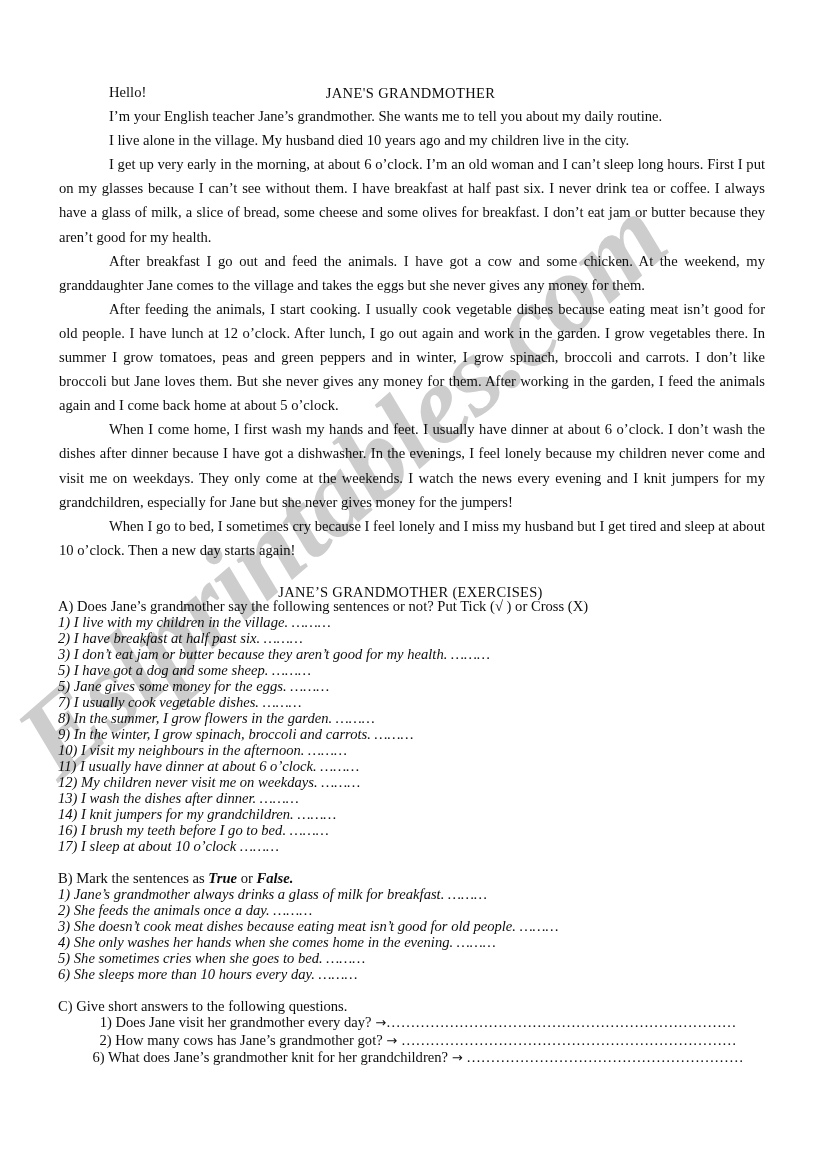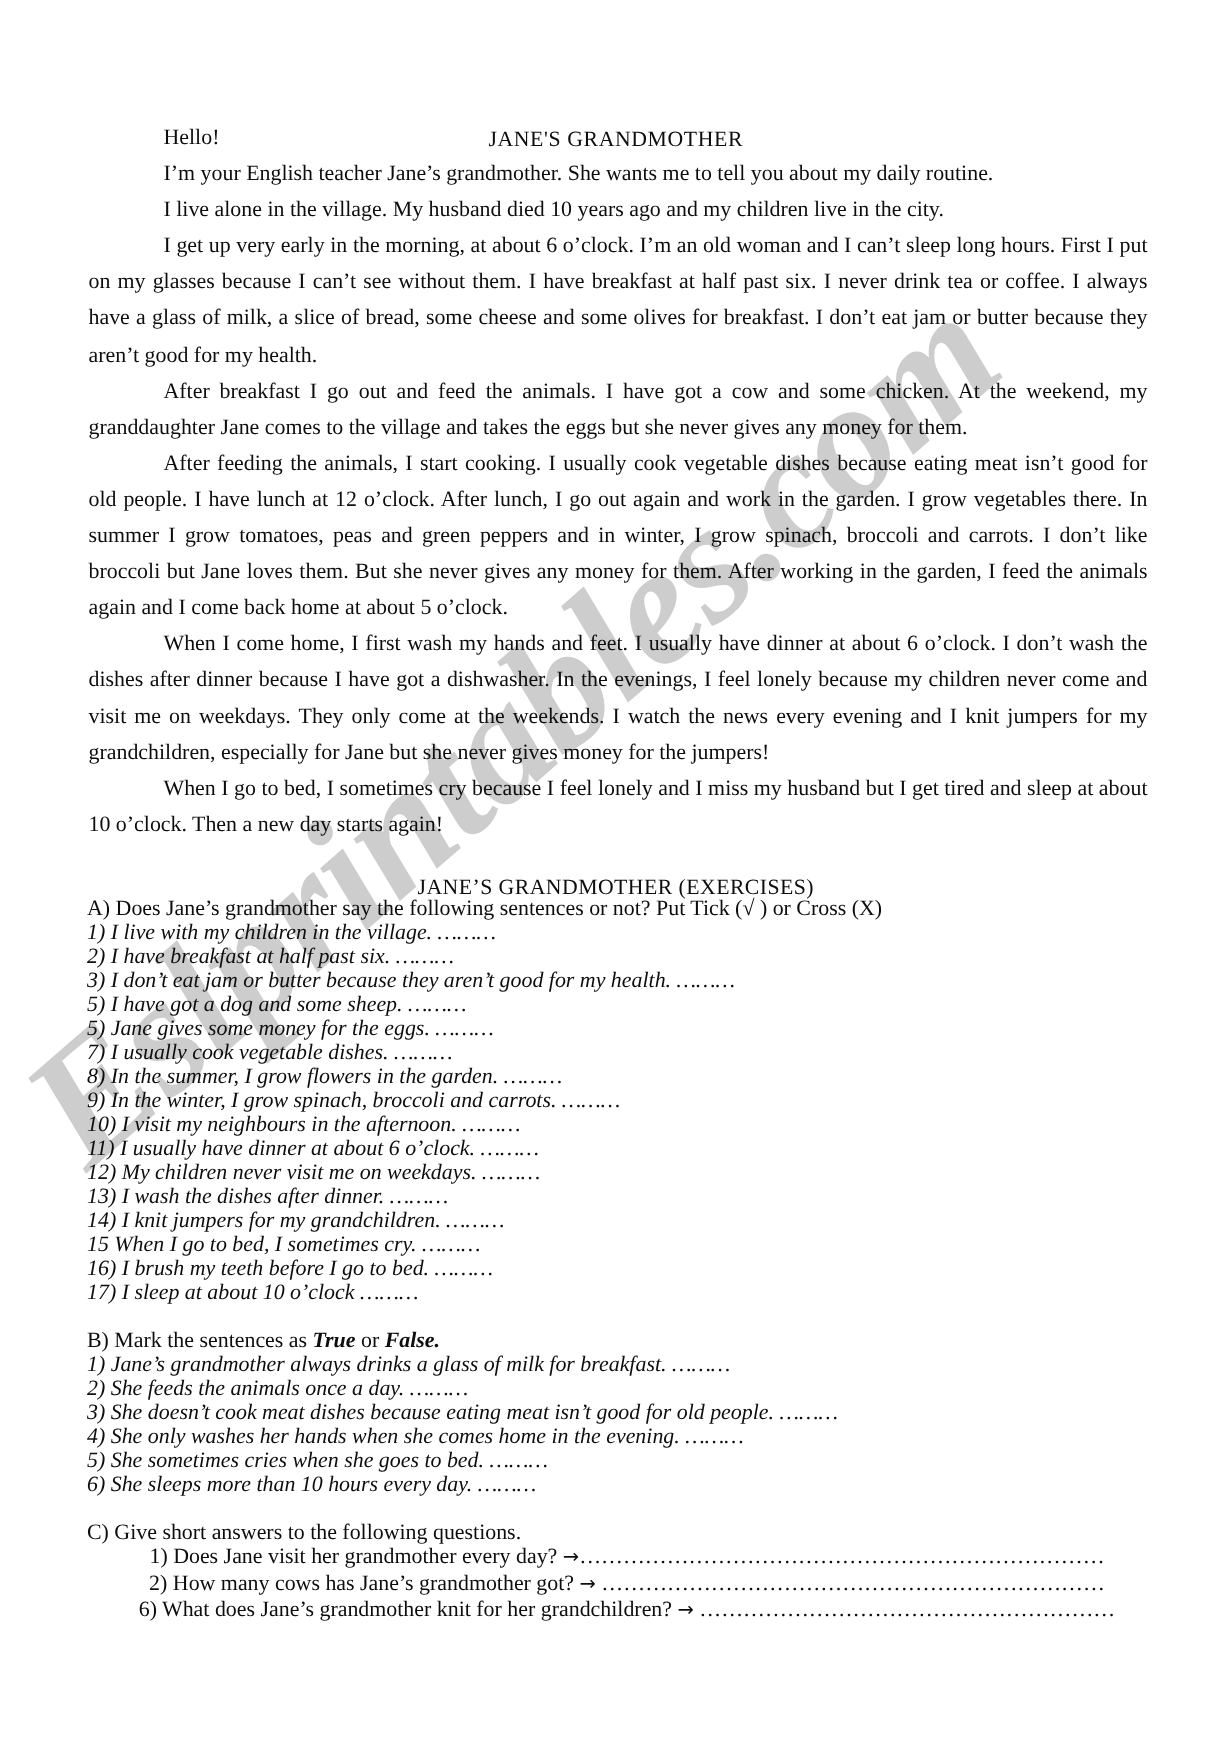--- a/index.html
+++ b/index.html
@@ -160,21 +160,20 @@
       <div class="ex-line">5) I have got a dog and some sheep. ………</div>
       <div class="ex-line">5) Jane gives some money for the eggs. ………</div>
       <div class="ex-line">7) I usually cook vegetable dishes. ………</div>
       <div class="ex-line">8) In the summer, I grow flowers in the garden. ………</div>
       <div class="ex-line">9) In the winter, I grow spinach, broccoli and carrots. ………</div>
       <div class="ex-line">10) I visit my neighbours  in the afternoon. ………</div>
       <div class="ex-line">11) I usually have dinner at about 6 o’clock. ………</div>
       <div class="ex-line">12) My children never visit me on weekdays. ………</div>
       <div class="ex-line">13) I wash the dishes after dinner. ………</div>
       <div class="ex-line">14) I knit jumpers for my grandchildren. ………</div>
-      <div class="ex-line">15 When I go to bed, I sometimes cry. ………</div>
       <div class="ex-line">16) I brush my teeth before I go to bed. ………</div>
       <div class="ex-line">17) I sleep at about 10 o’clock ………</div>
 
       <div class="spacer"></div>
 
       <div class="ex-head"><span>B) Mark the sentences as </span><span class="bold">True</span><span> or </span><span class="bold">False.</span></div>
       <div class="ex-line">1) Jane’s grandmother always drinks a glass of milk for breakfast. ………</div>
       <div class="ex-line">2) She feeds the animals once a day. ………</div>
       <div class="ex-line">3) She doesn’t cook meat dishes because eating meat isn’t good for old people.  ………</div>
       <div class="ex-line">4) She only washes her hands when she comes home in the evening. ………</div>

